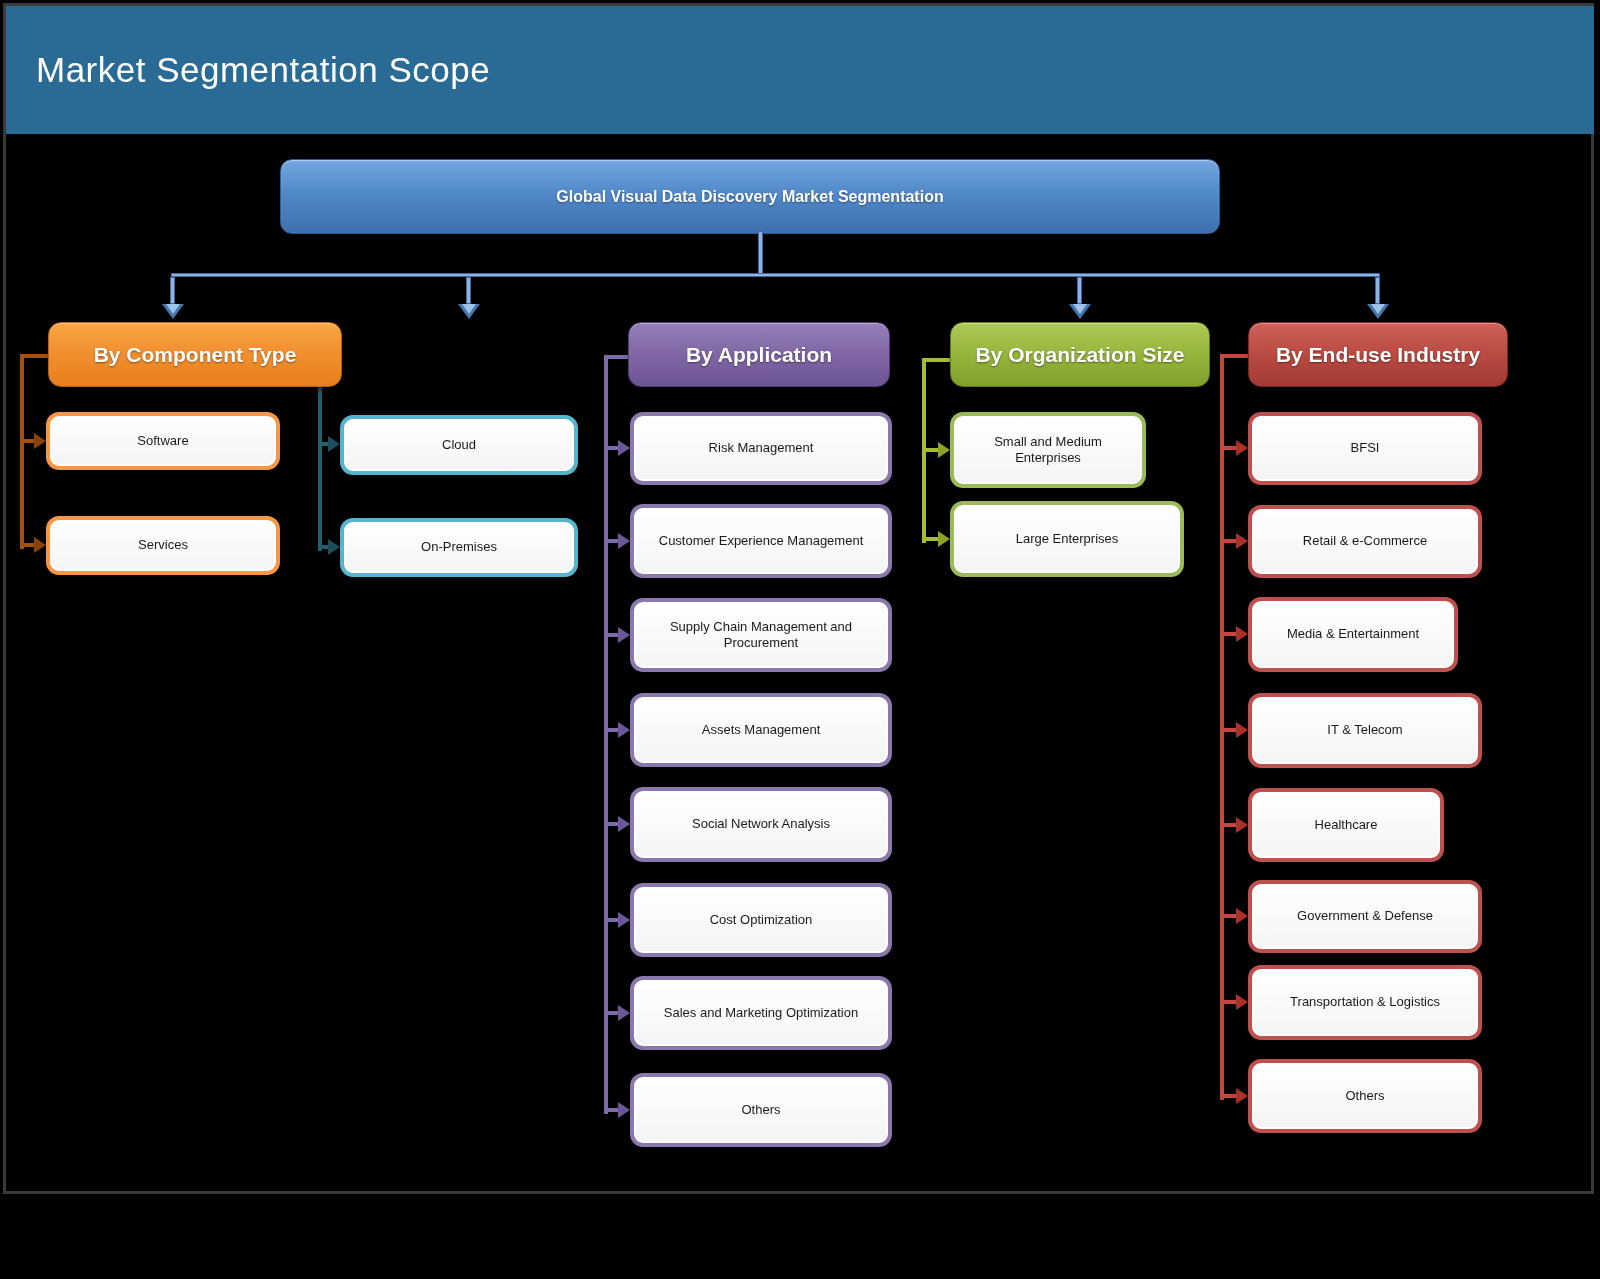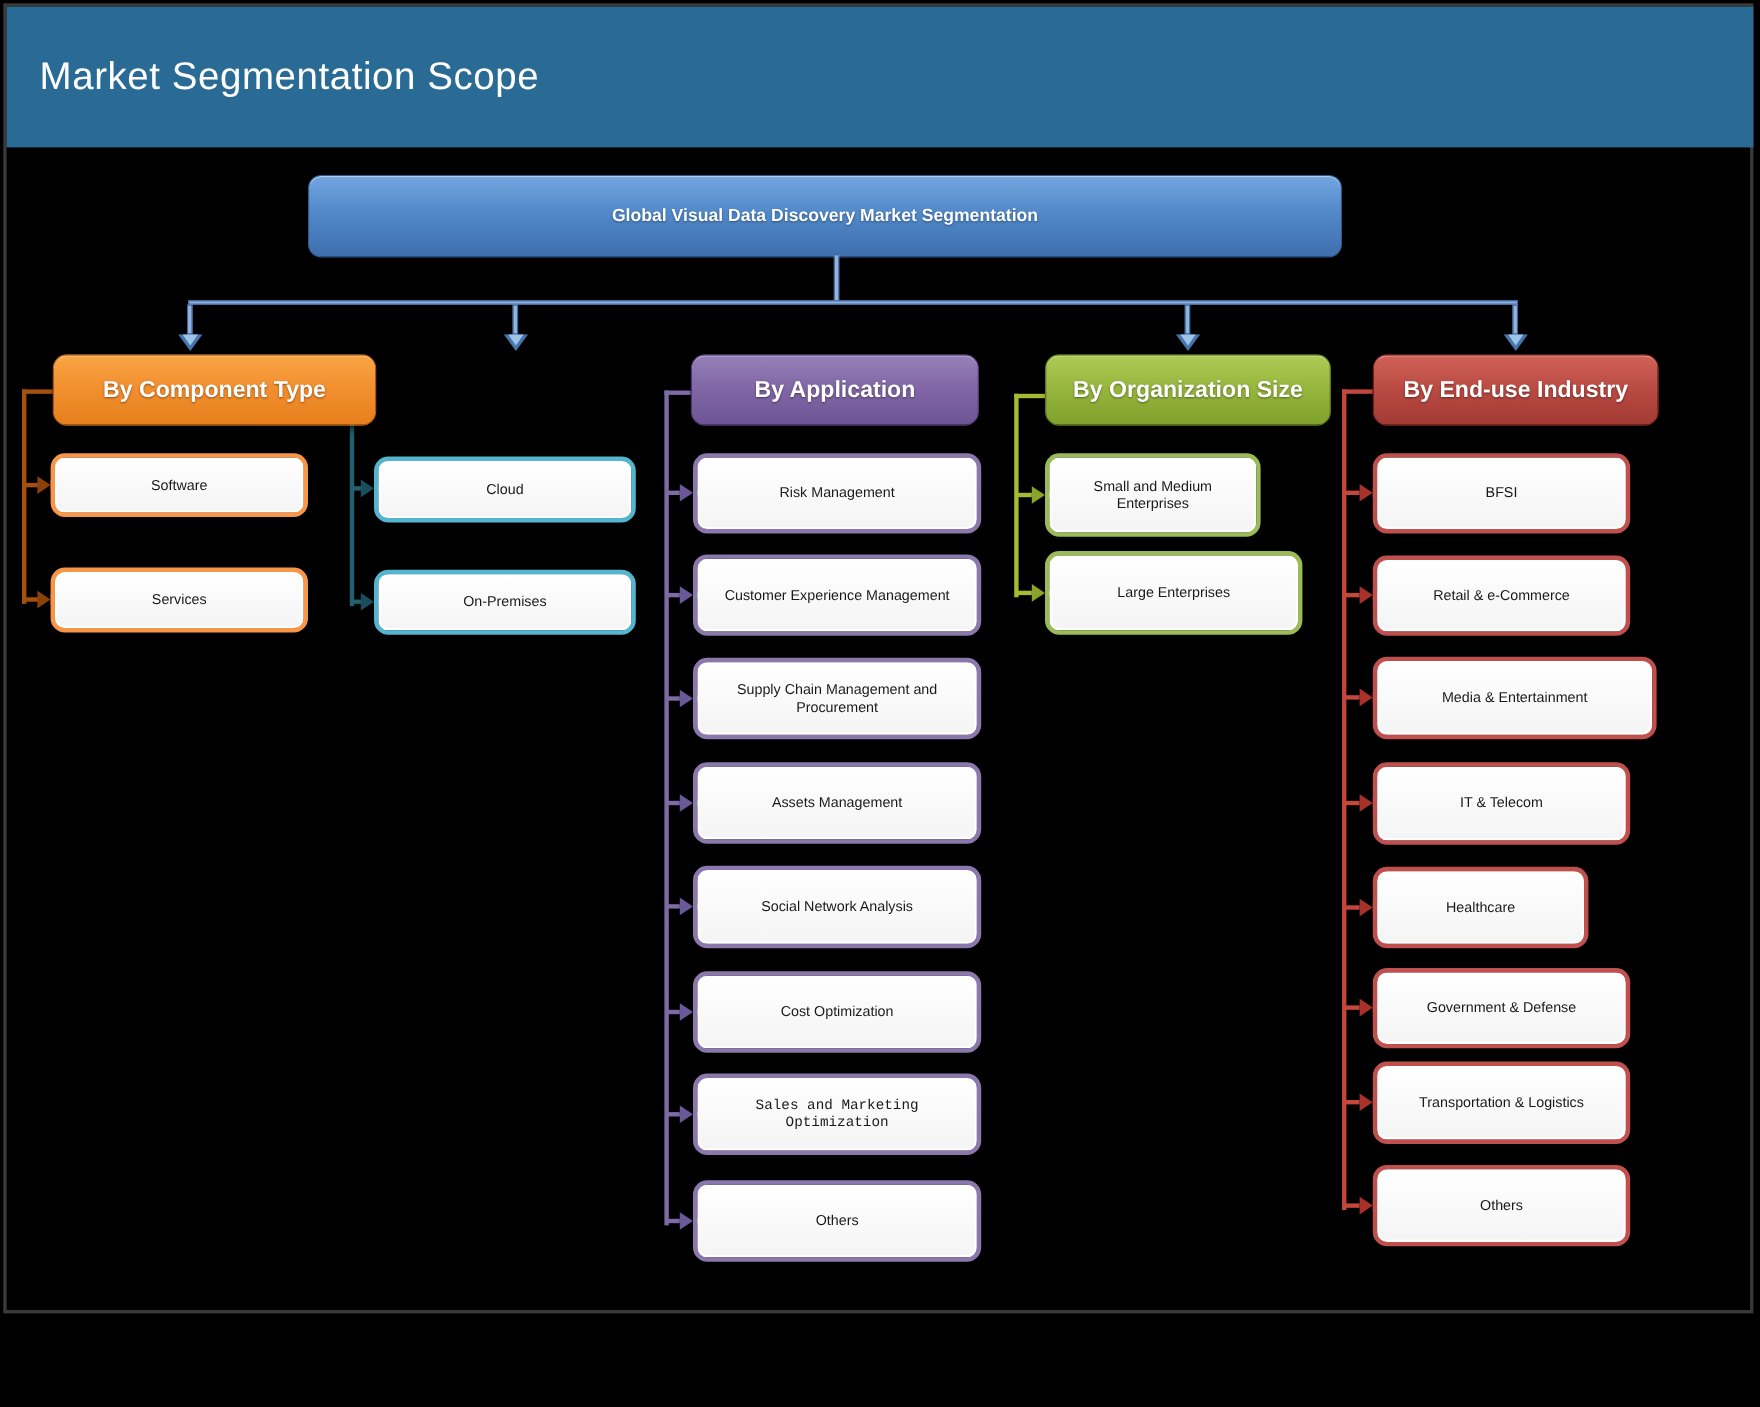--- a/index.html
+++ b/index.html
@@ -154,27 +154,27 @@
 
   <div class="item c2" style="left:340px;top:415px;width:238px;height:60px;">Cloud</div>
   <div class="item c2" style="left:340px;top:518px;width:238px;height:59px;">On-Premises</div>
 
   <div class="item c3" style="left:630px;top:412px;width:262px;height:73px;">Risk Management</div>
   <div class="item c3" style="left:630px;top:504px;width:262px;height:74px;">Customer Experience Management</div>
   <div class="item c3" style="left:630px;top:598px;width:262px;height:74px;">Supply Chain Management and Procurement</div>
   <div class="item c3" style="left:630px;top:693px;width:262px;height:74px;">Assets Management</div>
   <div class="item c3" style="left:630px;top:787px;width:262px;height:75px;">Social Network Analysis</div>
   <div class="item c3" style="left:630px;top:883px;width:262px;height:74px;">Cost Optimization</div>
-  <div class="item c3" style="left:630px;top:976px;width:262px;height:74px;font-family:Liberation Mono, monospace;">Sales and Marketing Optimization</div>
+  <div class="item c3" style="left:630px;top:976px;width:262px;height:74px;">Sales and Marketing Optimization</div>
   <div class="item c3" style="left:630px;top:1073px;width:262px;height:74px;">Others</div>
 
   <div class="item c4" style="left:950px;top:412px;width:196px;height:76px;">Small and Medium Enterprises</div>
   <div class="item c4" style="left:950px;top:501px;width:234px;height:76px;">Large Enterprises</div>
 
   <div class="item c5" style="left:1248px;top:412px;width:234px;height:73px;">BFSI</div>
   <div class="item c5" style="left:1248px;top:505px;width:234px;height:73px;">Retail &amp; e-Commerce</div>
-  <div class="item c5" style="left:1248px;top:597px;width:258px;height:75px;">Media &amp; Entertainment</div>
+  <div class="item c5" style="left:1248px;top:597px;width:210px;height:75px;">Media &amp; Entertainment</div>
   <div class="item c5" style="left:1248px;top:693px;width:234px;height:75px;">IT &amp; Telecom</div>
   <div class="item c5" style="left:1248px;top:788px;width:196px;height:74px;">Healthcare</div>
   <div class="item c5" style="left:1248px;top:880px;width:234px;height:73px;">Government &amp; Defense</div>
   <div class="item c5" style="left:1248px;top:965px;width:234px;height:75px;">Transportation &amp; Logistics</div>
   <div class="item c5" style="left:1248px;top:1059px;width:234px;height:74px;">Others</div>
 </div>
 
 </body></html>

